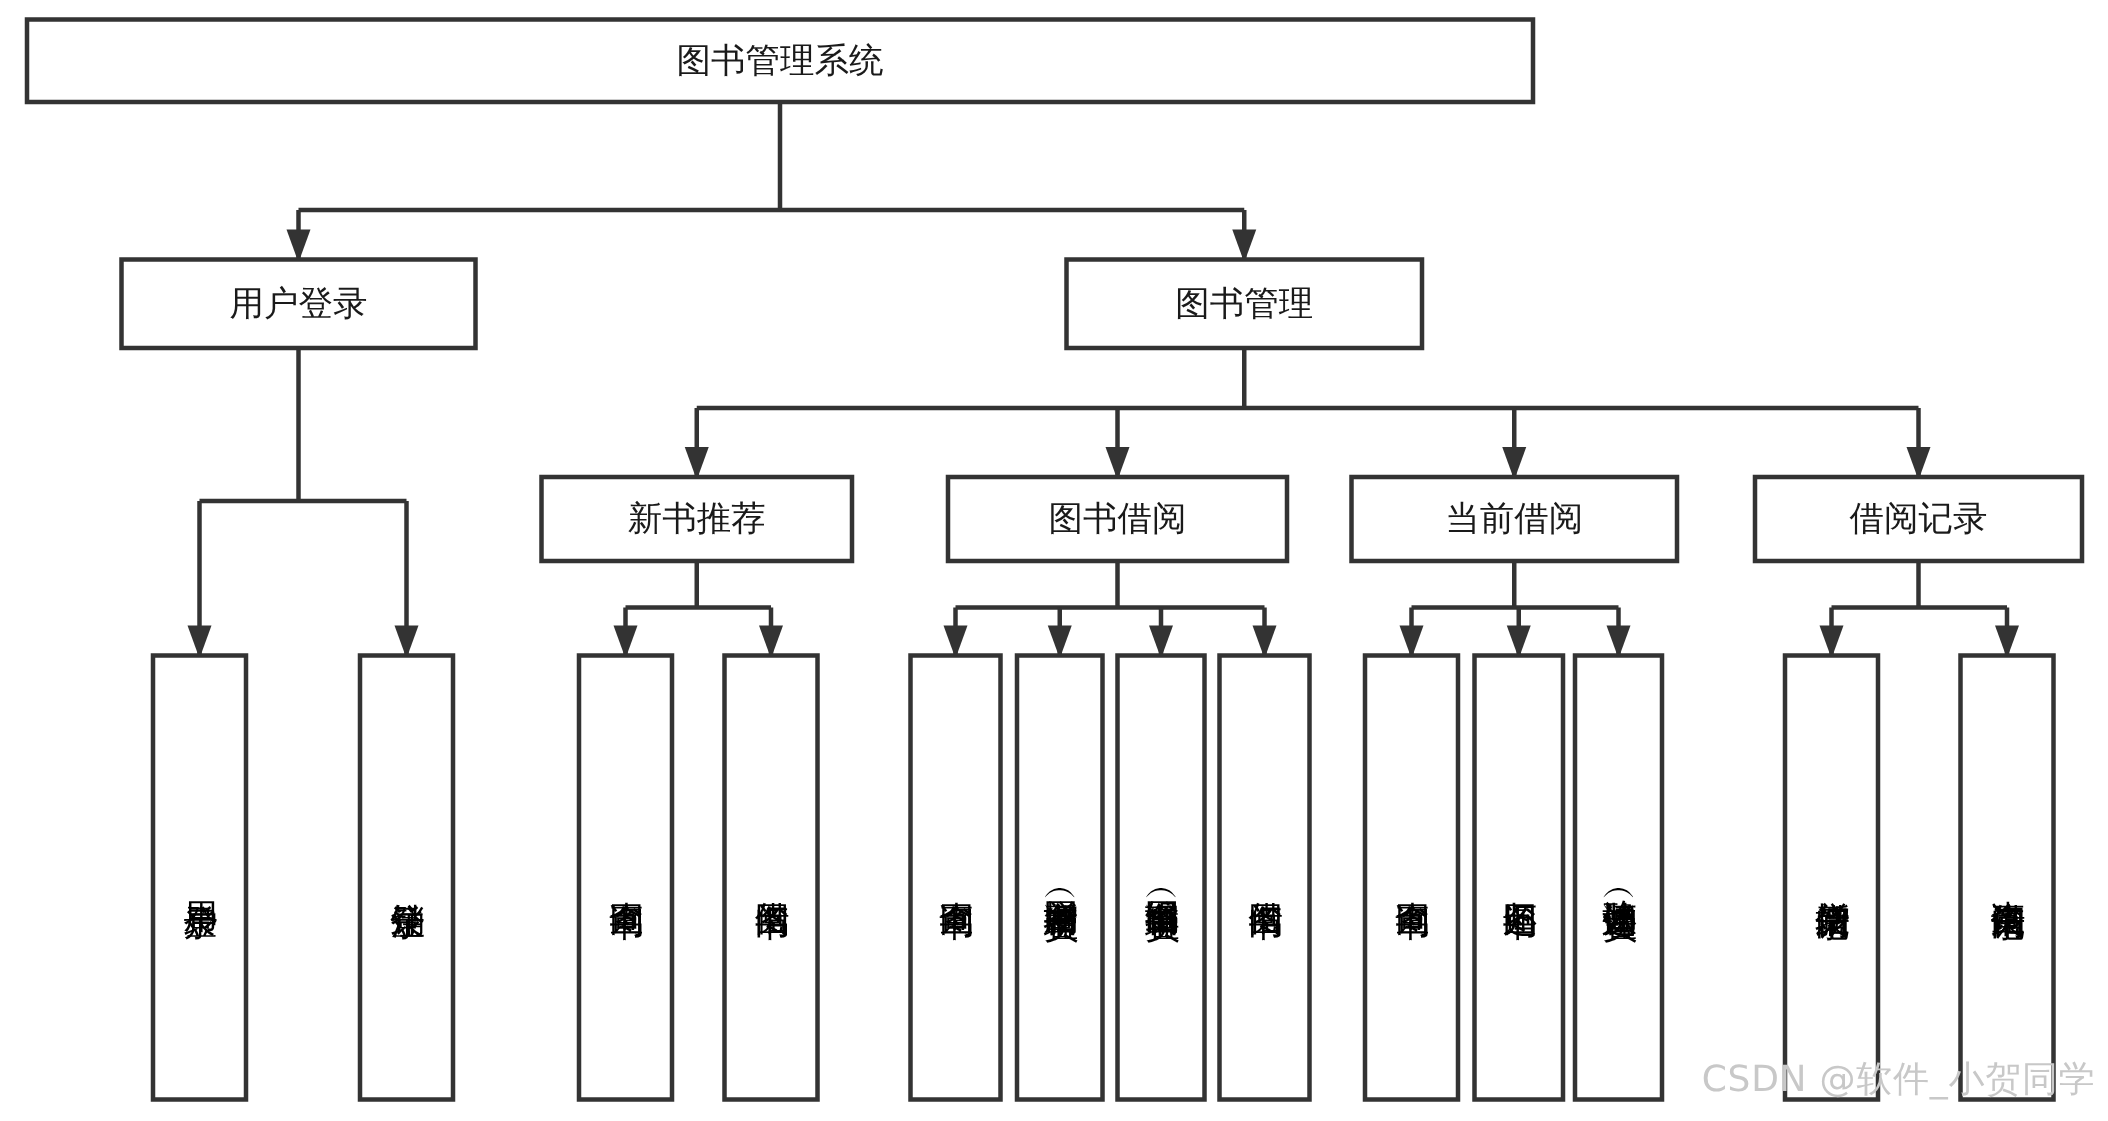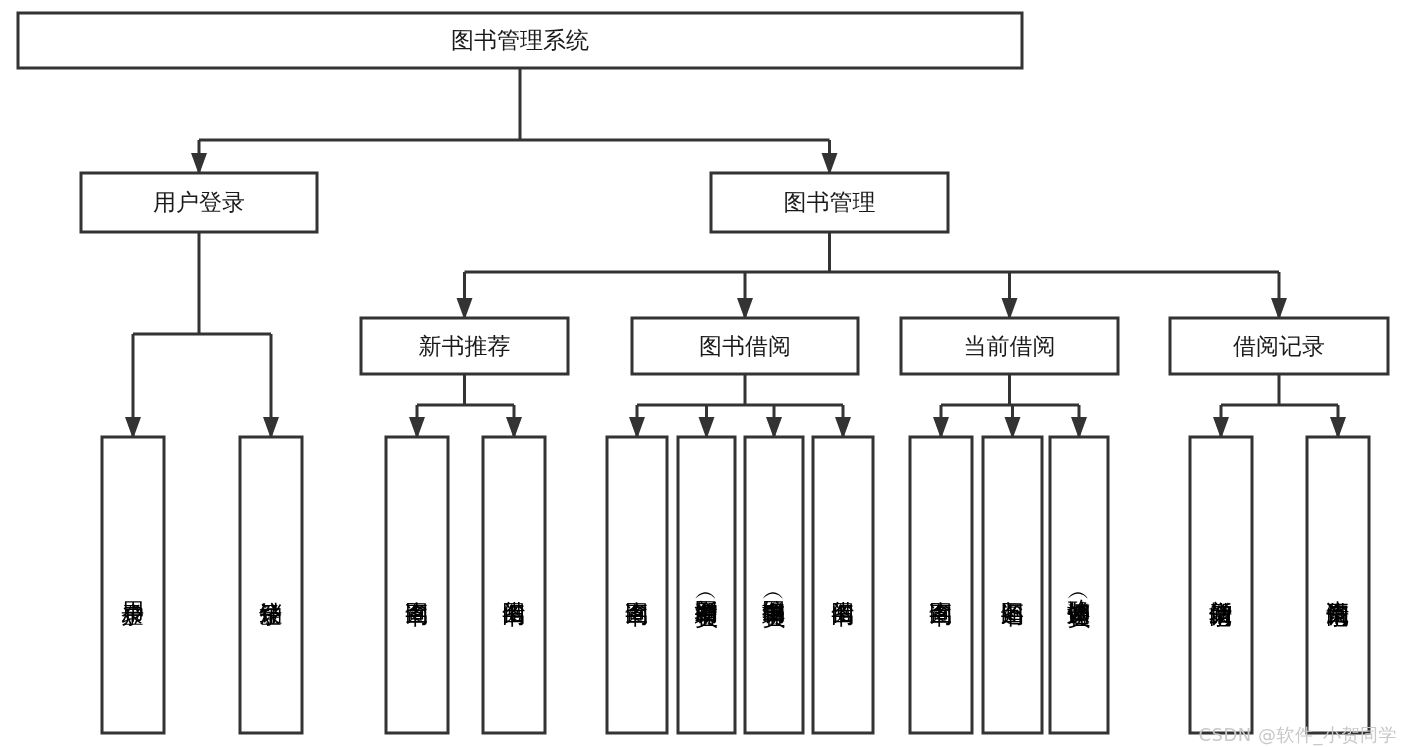--- a/index.html
+++ b/index.html
@@ -63,23 +63,23 @@
   .vlabel-wrap {
     width: 100%;
     height: 100%;
     display: flex;
     align-items: center;
     justify-content: center;
   }
   .watermark {
     position: absolute;
     right: 8px;
-    bottom: 0;
-    font-family: "DejaVu Sans", "Liberation Sans", sans-serif;
-    font-size: 18px;
+    bottom: 12px;
+    font-family: "DejaVu Sans", "Liberation Sans", sans-serif;
+    font-size: 24px;
     color: #c8c8c8;
     letter-spacing: 0.5px;
     white-space: nowrap;
     pointer-events: none;
   }
 </style>
 </head>
 <body>
 
 <div id="diagram-root">

